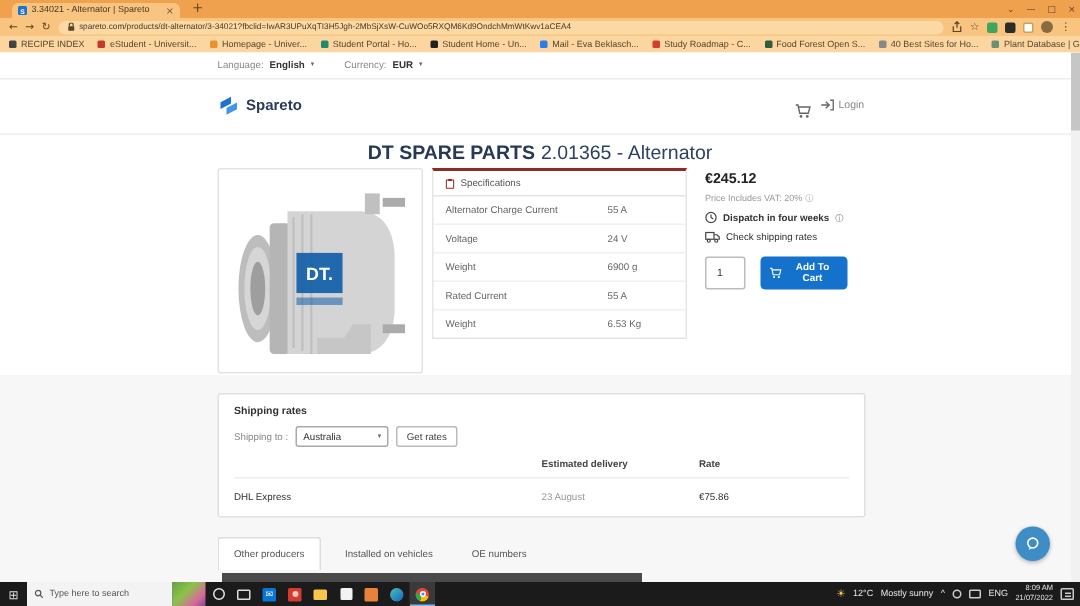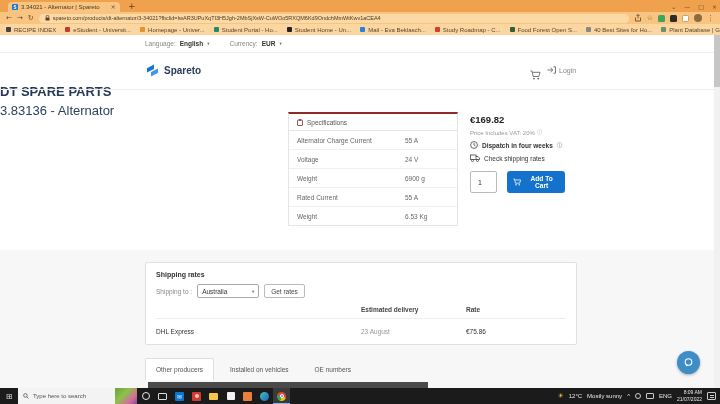--- a/index.html
+++ b/index.html
@@ -43,21 +43,21 @@
   .tb-gap{width:12px;}
   .site-header{position:relative;height:36px;border-bottom:1px solid #eee;}
   .logo{position:absolute;left:145px;top:10px;display:flex;align-items:center;gap:4px;}
   .logo-text{font-size:10px;font-weight:700;color:#2a3c5a;}
   .search{position:absolute;left:196px;top:7px;width:330px;height:21px;border:1px solid #ccc;border-radius:3px;
           font-size:7px;padding:0 8px;color:#333;background:#fff;box-sizing:border-box;outline:none;
           font-family:"Liberation Sans",sans-serif;}
   .search::placeholder{color:#999;}
   .hdr-cart{position:absolute;left:530px;top:13px;}
   .login{position:absolute;left:547px;top:11px;display:flex;align-items:center;gap:3px;font-size:7px;color:#888;height:12px;}
-  .page-title{height:22px;display:flex;align-items:flex-start;justify-content:center;gap:4px;font-size:13px;color:#263a57;flex-direction:column;}
+  .page-title{height:22px;display:flex;align-items:center;justify-content:center;gap:4px;font-size:13px;color:#263a57;}
   .page-title .brand{font-weight:800;}
   .page-title .rest{font-weight:500;color:#2e415f;}
   .img-card{position:absolute;left:145px;top:77px;width:135px;height:135px;border:1px solid #e3e3e3;
             border-radius:2px;background:#fff;display:flex;align-items:center;justify-content:center;}
   .specs{position:absolute;left:288px;top:77px;width:170px;background:#fff;border:1px solid #e5e5e5;
          border-top:2px solid #8f2a25;box-sizing:border-box;}
   .specs-head{height:16px;display:flex;align-items:center;gap:4px;padding:0 8px;border-bottom:1px solid #e5e5e5;
               font-size:6.5px;color:#555;}
   .spec-row{height:18px;display:flex;align-items:center;padding:0 8px;font-size:6.5px;color:#666;
             border-bottom:1px solid #f0f0f0;}
@@ -246,23 +246,40 @@
         <svg width="9" height="8" viewBox="0 0 9 8">
           <path d="M0.5 4 h5 M3.5 1.8 L5.8 4 L3.5 6.2" fill="none" stroke="#666" stroke-width="0.9"></path>
           <path d="M6.5 0.8 h2 v6.4 h-2" fill="none" stroke="#666" stroke-width="0.9"></path>
         </svg>
         <span>Login</span>
       </span>
     </div>
 
     <div class="page-title">
       <span class="brand">DT SPARE PARTS</span>
-      <span class="rest">3.83136 - Alternator</span>
-    </div>
-
+      <span class="rest">2.01365 - Alternator</span>
+    </div>
+
+    <div class="img-card">
+      <svg width="119" height="119" viewBox="0 0 120 120">
+        <ellipse cx="18" cy="72" rx="13" ry="36" fill="#bdbdbd"></ellipse>
+        <ellipse cx="18" cy="72" rx="9" ry="28" fill="#d6d6d6"></ellipse>
+        <ellipse cx="18" cy="72" rx="5" ry="18" fill="#9e9e9e"></ellipse>
+        <rect x="26" y="28" width="14" height="88" rx="3" fill="#b5b5b5"></rect>
+        <path d="M38 20 h50 q20 2 22 28 v40 q-2 26 -22 28 h-50 z" fill="#d4d4d4"></path>
+        <path d="M42 24 v88 M48 22 v92 M54 22 v94" stroke="#bfbfbf" stroke-width="1.5" fill="none"></path>
+        <rect x="90" y="8" width="10" height="14" fill="#c0c0c0"></rect>
+        <rect x="102" y="11" width="15" height="6" fill="#ababab"></rect>
+        <rect x="102" y="96" width="15" height="6" fill="#ababab"></rect>
+        <path d="M58 116 h36 v-20 h-12 l-6 9 h-18 z" fill="#c6c6c6"></path>
+        <rect x="44" y="48" width="31" height="27" fill="#1160a8" opacity="0.92"></rect>
+        <text x="59.5" y="66" font-size="12" font-weight="bold" fill="#ffffff" text-anchor="middle" font-family="Liberation Sans, sans-serif">DT.</text>
+        <rect x="44" y="78" width="31" height="5" fill="#1160a8" opacity="0.55"></rect>
+      </svg>
+    </div>
 
     <div class="specs">
       <div class="specs-head">
         <svg width="6" height="7" viewBox="0 0 6 7">
           <rect x="0.5" y="1" width="5" height="5.5" rx="0.5" fill="none" stroke="#8f2a25" stroke-width="0.8"></rect>
           <rect x="1.8" y="0.3" width="2.4" height="1.4" fill="#8f2a25"></rect>
         </svg>
         <span>Specifications</span>
       </div>
       <div class="spec-row">
@@ -281,21 +298,21 @@
         <span class="spec-label">Rated Current</span>
         <span class="spec-value">55 A</span>
       </div>
       <div class="spec-row">
         <span class="spec-label">Weight</span>
         <span class="spec-value">6.53 Kg</span>
       </div>
     </div>
 
     <div class="buy">
-      <div class="price">€169.82</div>
+      <div class="price">€245.12</div>
       <div class="vat">
         <span>Price Includes VAT: 20%</span>
         <span class="info-i u">ⓘ</span>
       </div>
       <div class="inforow bold">
         <svg width="8" height="8" viewBox="0 0 8 8">
           <circle cx="4" cy="4" r="3.4" fill="none" stroke="#444" stroke-width="0.8"></circle>
           <path d="M4 2 V4 L5.5 5" fill="none" stroke="#444" stroke-width="0.8"></path>
         </svg>
         <span>Dispatch in four weeks</span>

